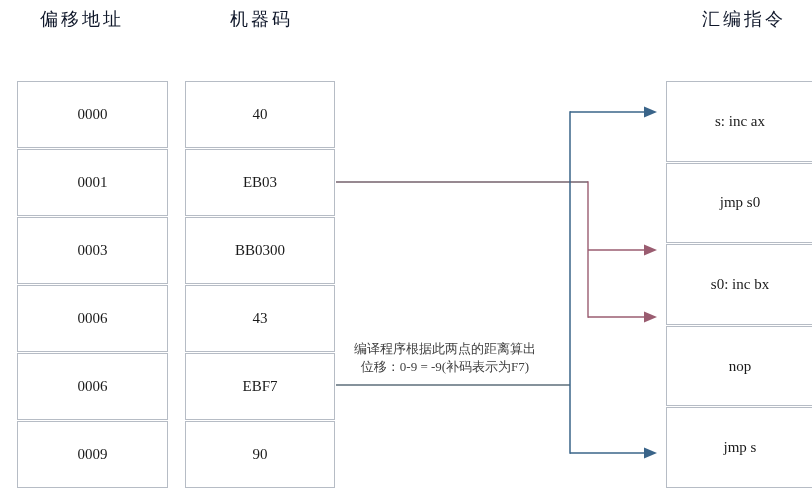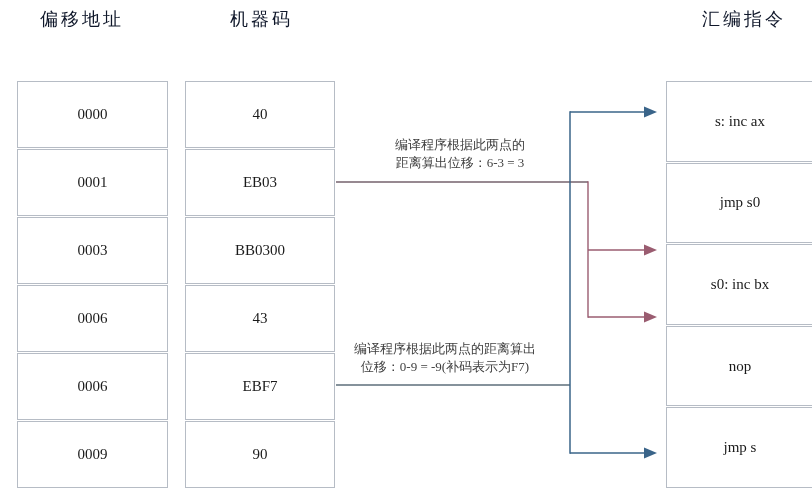--- a/index.html
+++ b/index.html
@@ -103,23 +103,19 @@
     <polygon points="644,311.5 657,317 644,322.5" fill="#9A5C70"></polygon>
 
     <line x1="336" y1="385" x2="570" y2="385" stroke-width="1.4" stroke="#5C6E7A"></line>
     <line x1="570" y1="111.3" x2="570" y2="453.7" stroke-width="1.5" stroke="#3A6489"></line>
     <line x1="570" y1="112" x2="645" y2="112" stroke-width="1.5" stroke="#3A6489"></line>
     <polygon points="644,106.5 657,112 644,117.5" fill="#3A6489"></polygon>
     <line x1="570" y1="453" x2="645" y2="453" stroke-width="1.5" stroke="#3A6489"></line>
     <polygon points="644,447.5 657,453 644,458.5" fill="#3A6489"></polygon>
   </svg>
 
-  <div class="annotation" style="left:380px; top:136px; width:160px;">
-    <div>编译程序根据此两点的</div>
-    <div>距离算出位移：6-3 = 3</div>
-  </div>
 
   <div class="annotation" style="left:338px; top:340px; width:214px;">
     <div>编译程序根据此两点的距离算出</div>
     <div>位移：0-9 = -9(补码表示为F7)</div>
   </div>
 
 </div>
 
 </body></html>

